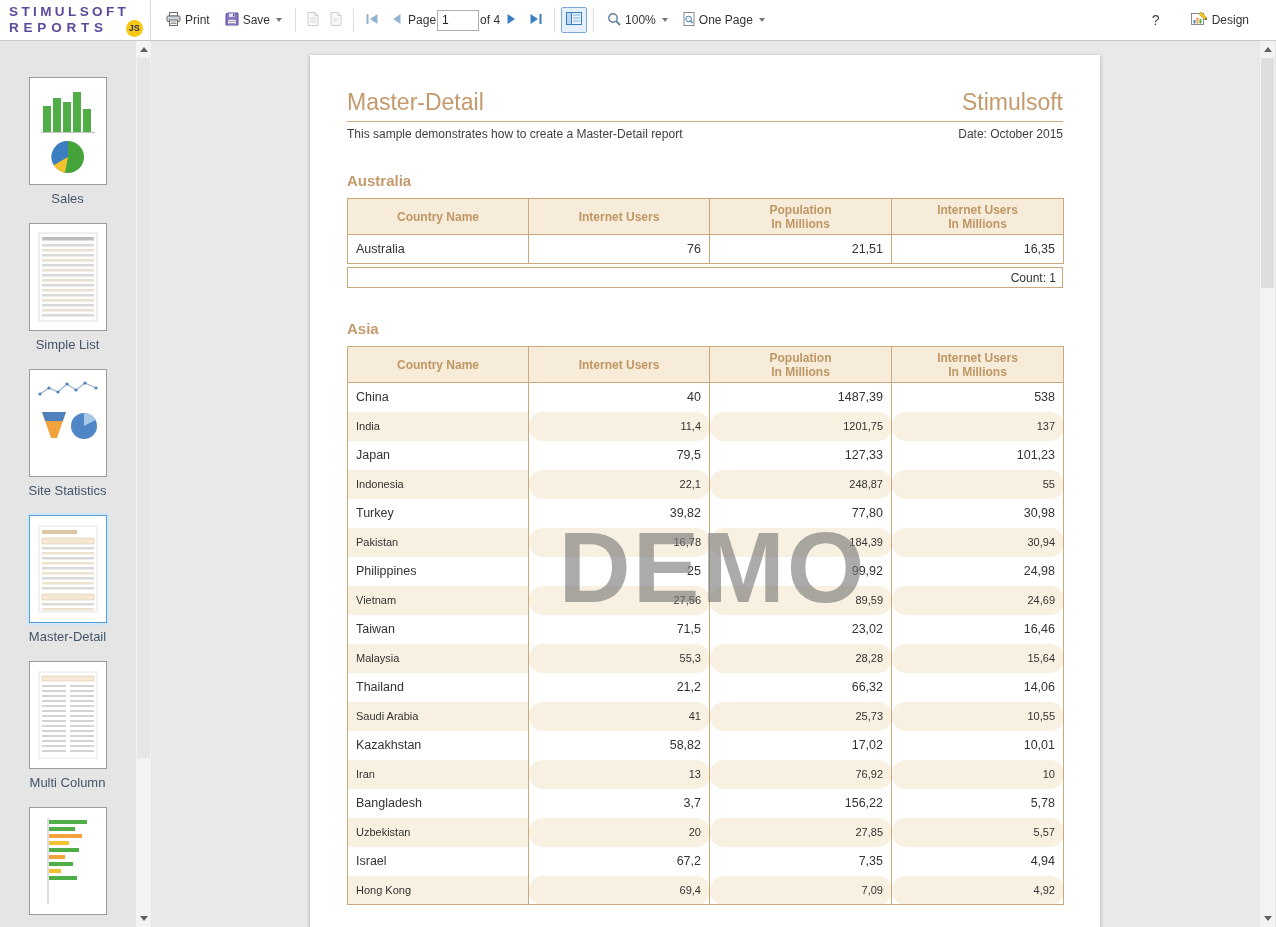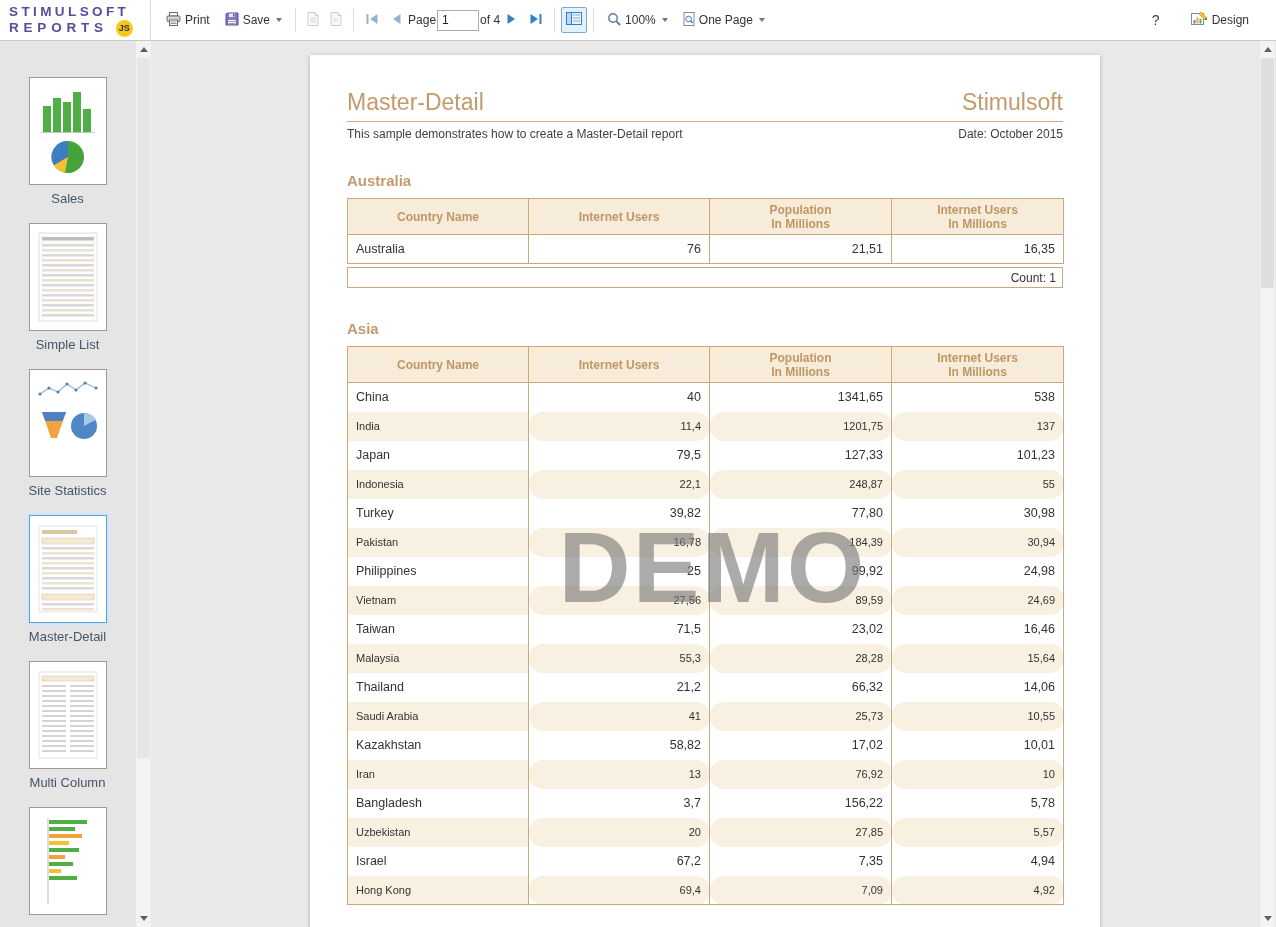--- a/index.html
+++ b/index.html
@@ -4,22 +4,22 @@
 <style>
   * { box-sizing: border-box; margin: 0; padding: 0; }
   html, body { width: 1276px; height: 927px; overflow: hidden; font-family: "Liberation Sans", sans-serif; background: #fff; }
   .app { width: 1276px; height: 927px; display: flex; flex-direction: column; }
 
   
   .topbar { height: 41px; flex: 0 0 41px; display: flex; align-items: stretch; border-bottom: 1px solid #c9c9c9; background: #fff; }
   .logo { width: 150px; flex: 0 0 150px; display: flex; align-items: center; padding-left: 9px; }
   .logo-lines { display: flex; flex-direction: column; line-height: 16px; }
   .logo-l1 { font-weight: bold; font-size: 13.5px; letter-spacing: 3.4px; color: #5a4b9c; }
-  .logo-l2 { font-weight: bold; font-size: 13.5px; letter-spacing: 4.8px; color: #5a4b9c; display: flex; align-items: center; gap: 7px; }
-  .badge { width: 17px; height: 17px; border-radius: 50%; background: #f6c915; color: #2e2e5e; font-size: 9px; font-weight: bold; display: inline-flex; align-items: center; justify-content: center; letter-spacing: 0; margin-left: 1px; }
+  .logo-l2 { font-weight: bold; font-size: 13.5px; letter-spacing: 4.8px; color: #5a4b9c; display: flex; align-items: center; }
+  .badge { width: 17px; height: 17px; border-radius: 50%; background: #f6c915; color: #2e2e5e; font-size: 9px; font-weight: bold; display: inline-flex; align-items: center; justify-content: center; letter-spacing: 0; margin-left: 18px; }
   .toolbar { flex: 1; display: flex; align-items: center; border-left: 1px solid #dcdcdc; padding: 0 8px; gap: 1px; }
   .tbtn { display: flex; align-items: center; gap: 4px; padding: 4px 6px; font-size: 12px; color: #333; cursor: pointer; border: 1px solid transparent; border-radius: 2px; white-space: nowrap; }
   .tbtn.icon-only { padding: 4px 4px; }
   .toggle-btn { border: 1px solid #7da9d8; background: #e4f0fb; }
   .sep { width: 1px; height: 24px; background: #ddd; margin: 0 5px; flex: 0 0 1px; }
   .disabled { opacity: .42; }
   .page-input { width: 42px; height: 21px; border: 1px solid #abadb3; font-size: 12px; padding: 0 4px; font-family: inherit; color: #222; }
   .caret { width: 0; height: 0; border-left: 3.5px solid transparent; border-right: 3.5px solid transparent; border-top: 4px solid #777; margin-left: 2px; }
   .toolbar-right { margin-left: auto; display: flex; align-items: center; gap: 18px; padding-right: 12px; }
   .help { font-size: 14px; color: #444; padding: 2px 6px; cursor: pointer; }
@@ -417,21 +417,21 @@
 In Millions</th>
                 <th>Internet Users
 In Millions</th>
               </tr>
             </thead>
             <tbody>
 
                 <tr>
                   <td>China</td>
                   <td class="cell-num">40</td>
-                  <td class="cell-num">1341,65</td>
+                  <td class="cell-num">1487,39</td>
                   <td class="cell-num">538</td>
                 </tr>
 
                 <tr>
                   <td>India</td>
                   <td class="cell-num">11,4</td>
                   <td class="cell-num">1201,75</td>
                   <td class="cell-num">137</td>
                 </tr>
 

